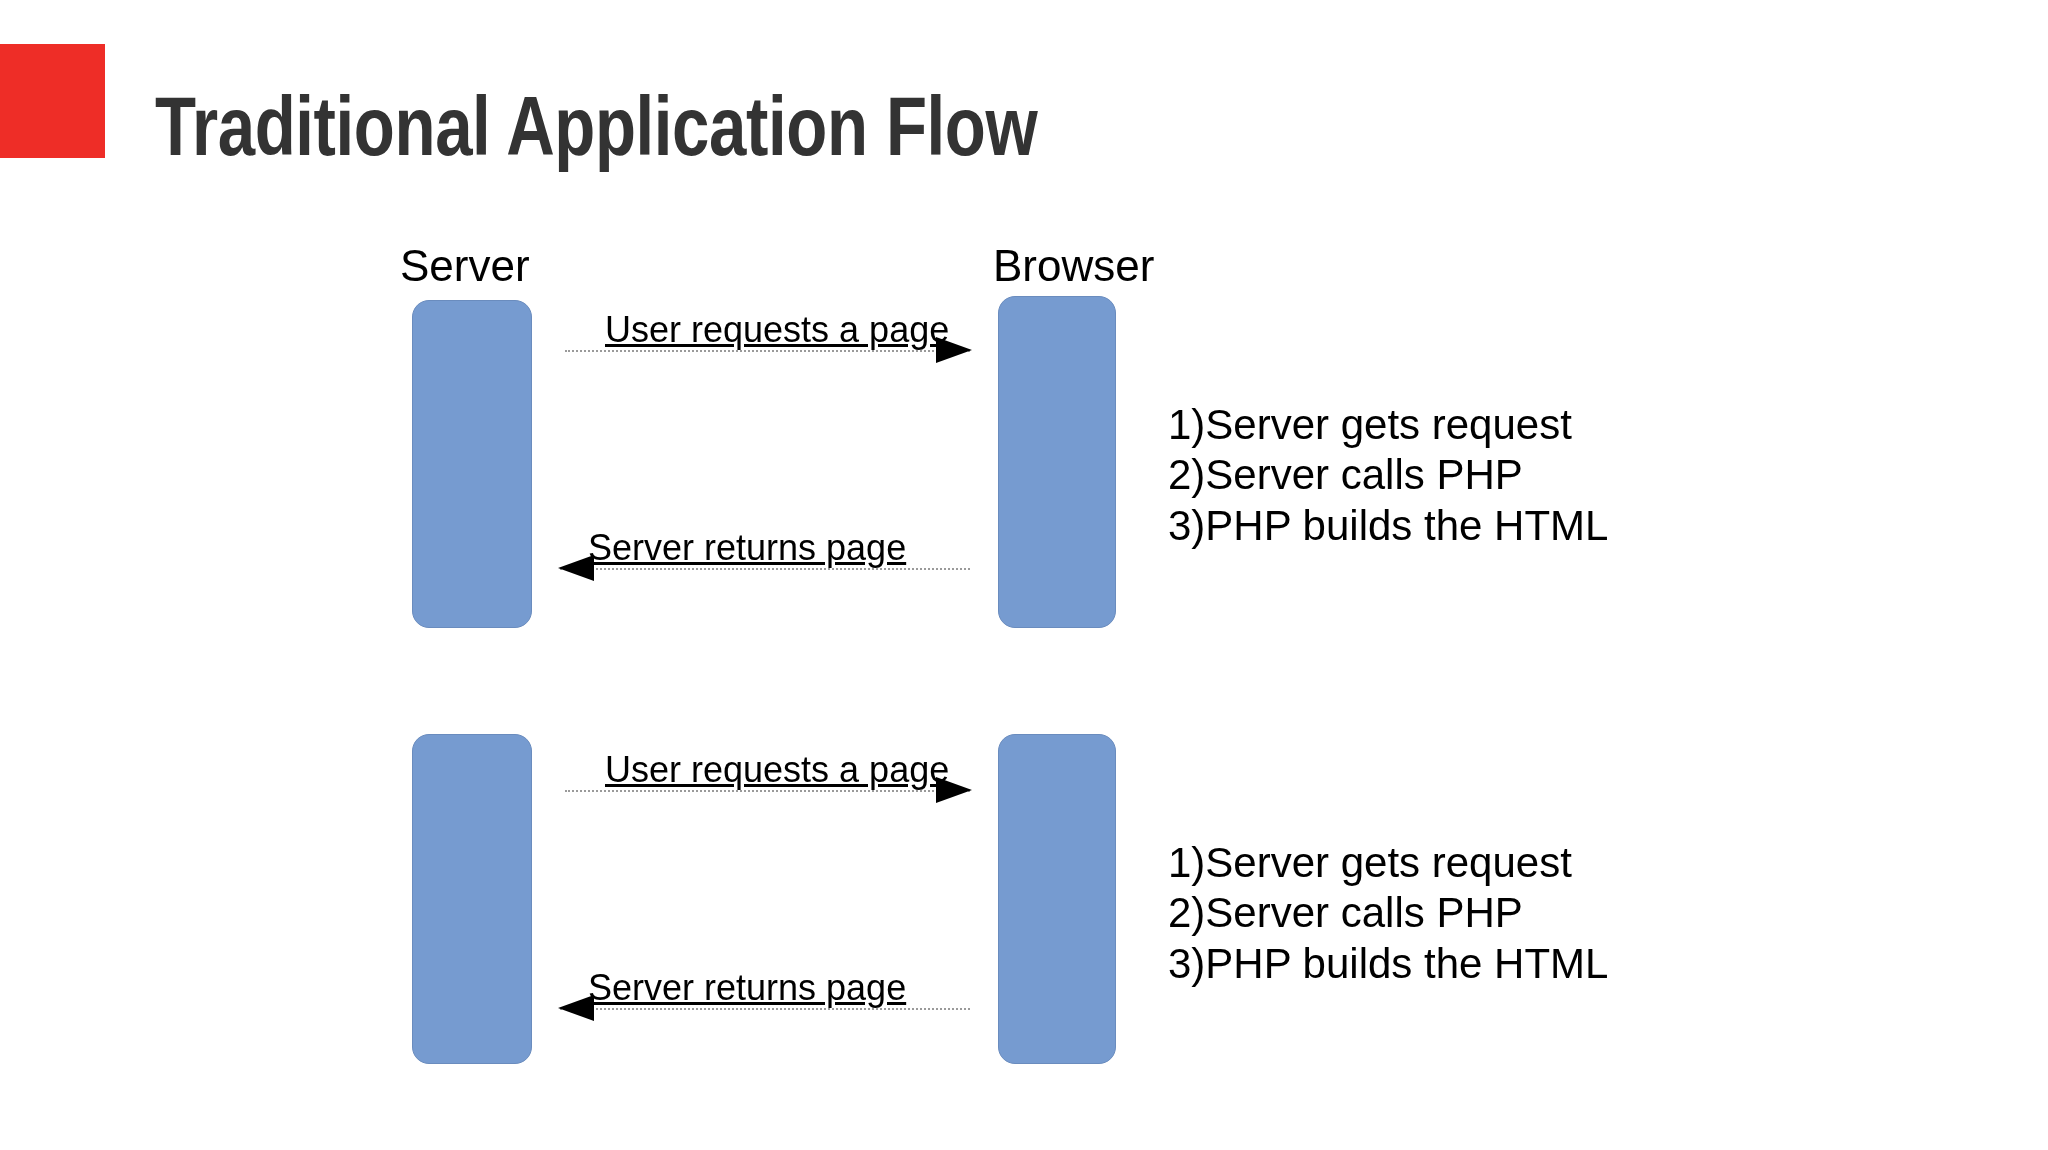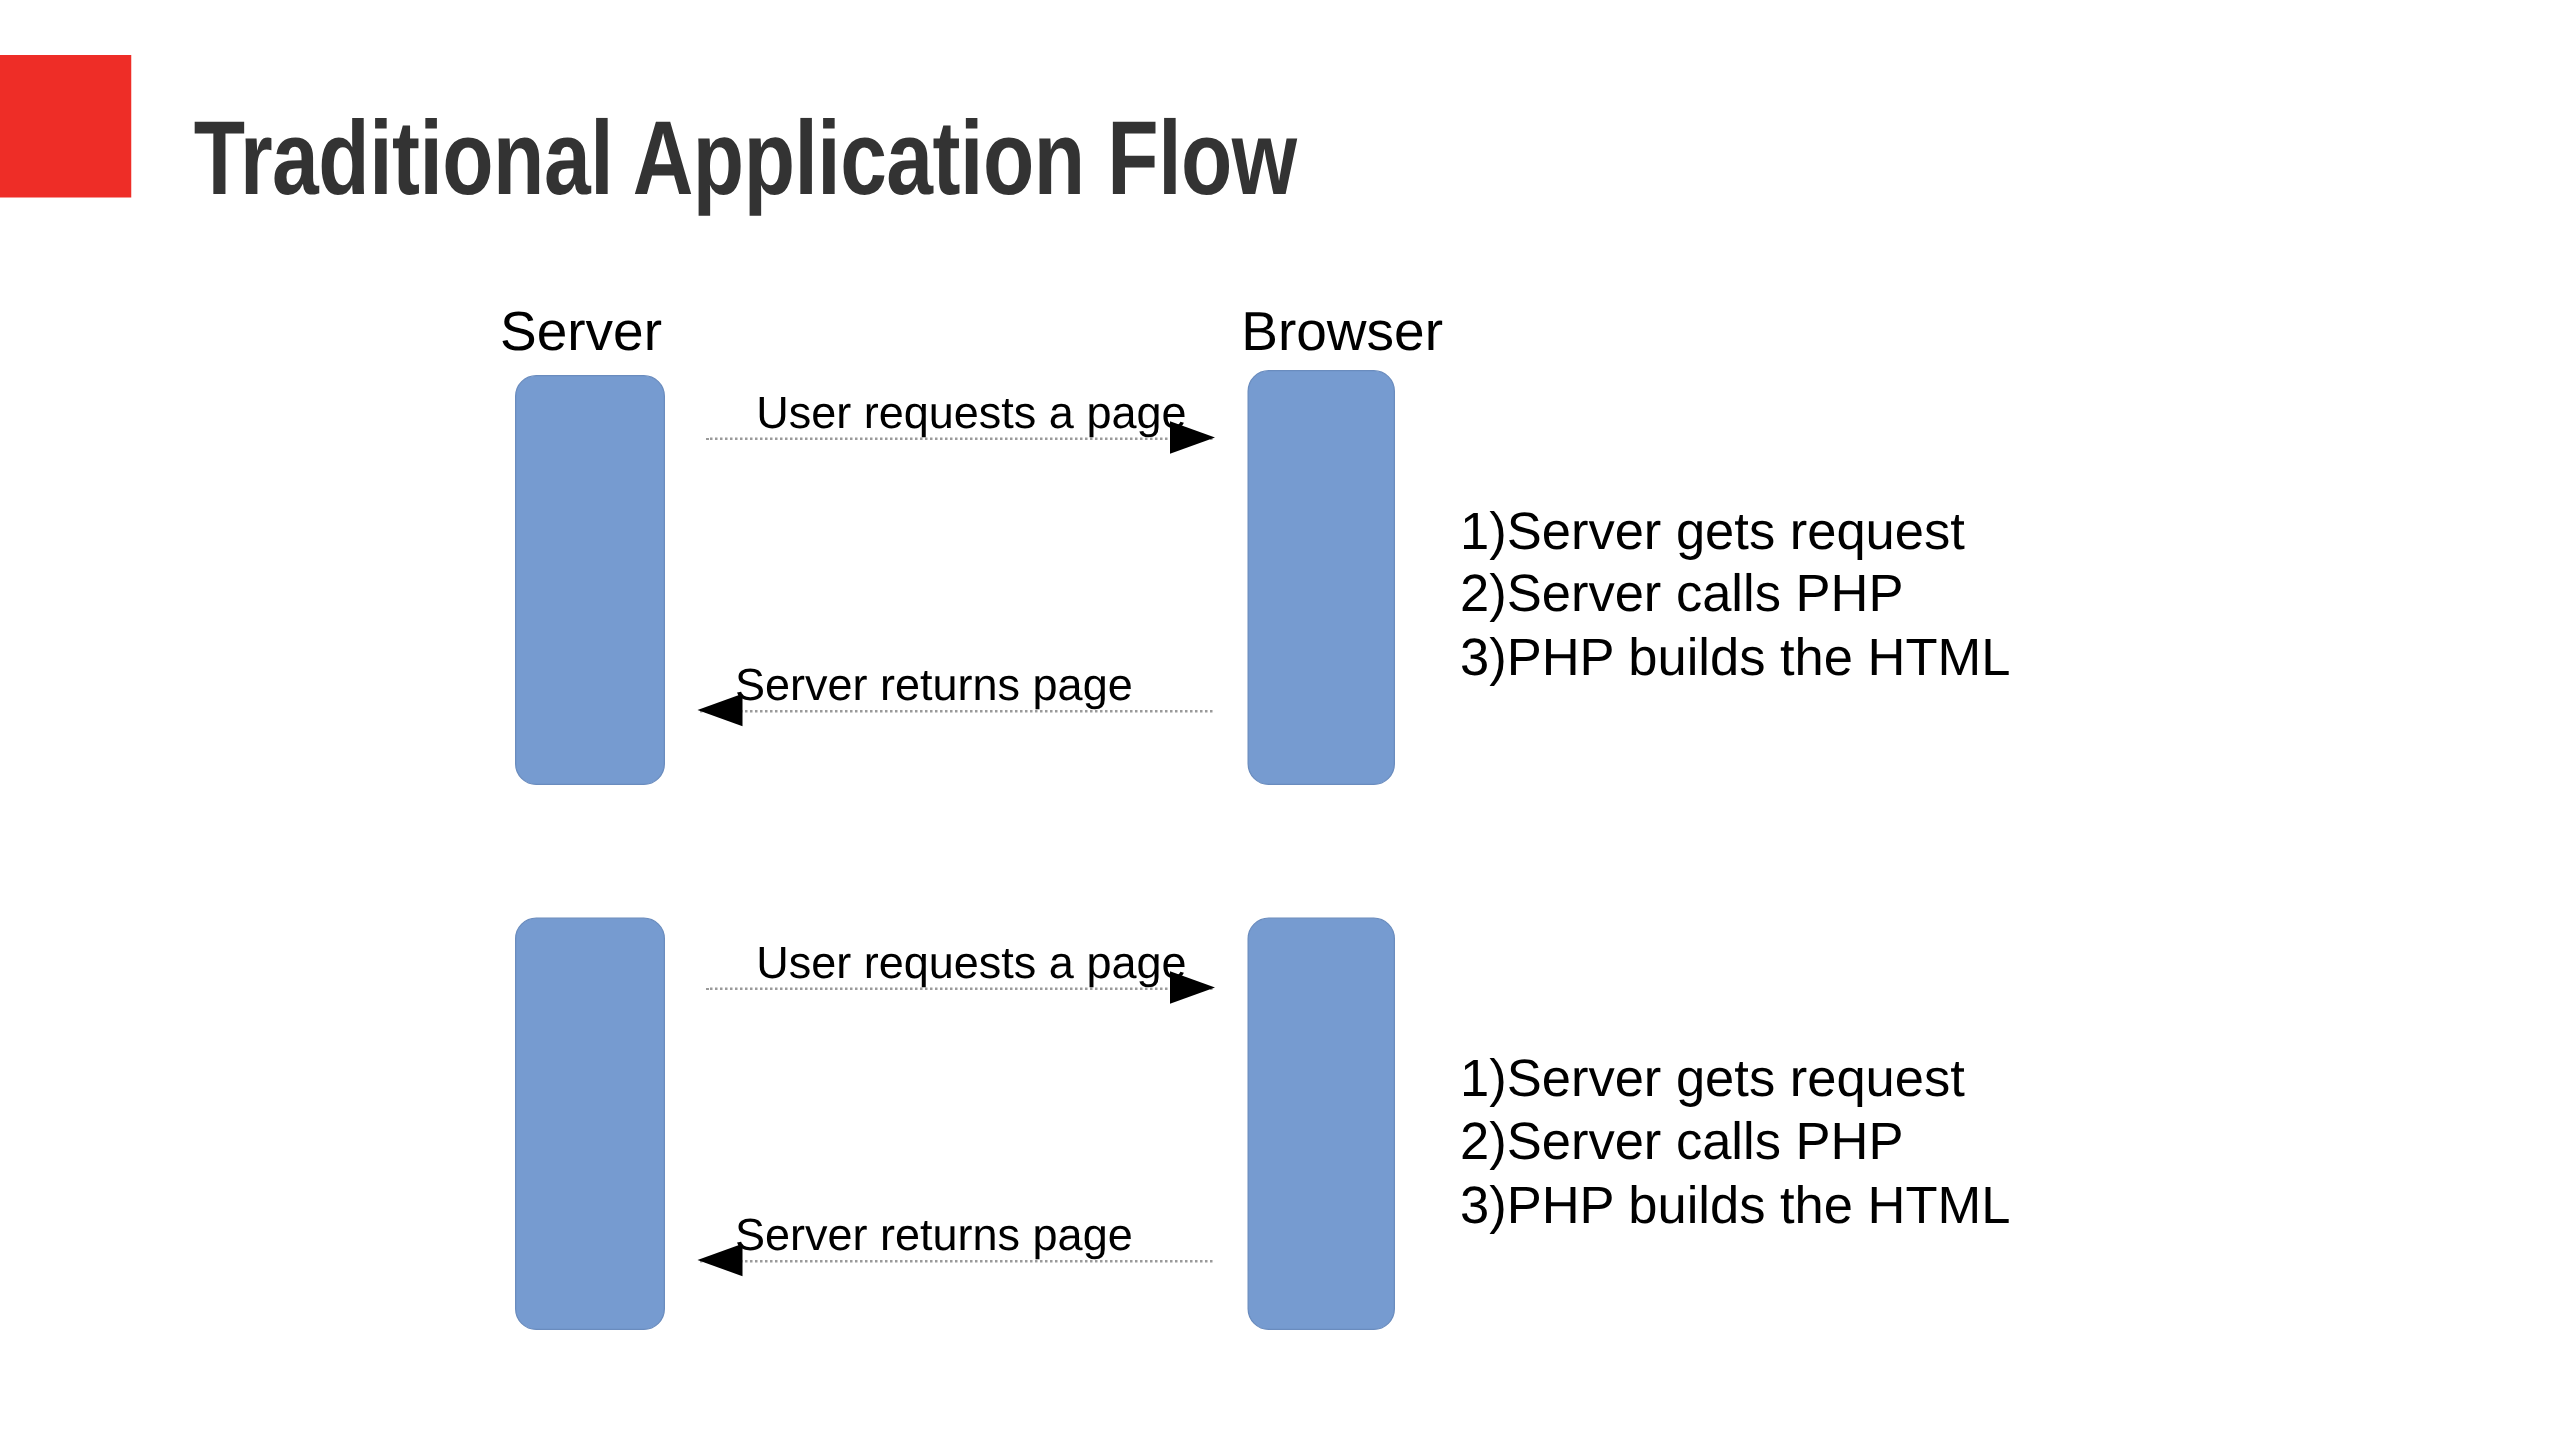--- a/index.html
+++ b/index.html
@@ -93,20 +93,21 @@
     border-bottom: 13px solid transparent;
     border-right: 36px solid #000000;
   }
   .msg .caption {
     position: absolute;
     bottom: 2px;
     font-size: 36px;
     color: #000000;
     white-space: nowrap;
     line-height: 1;
+    text-decoration: underline;
   }
   .msg.to-right .caption { left: 40px; }
   .msg.to-left  .caption { left: 28px; }
 
   
   .msg-req-top { left: 565px; top: 350px; width: 405px; }
   .msg-res-top { left: 560px; top: 568px; width: 410px; }
   .msg-req-bot { left: 565px; top: 790px; width: 405px; }
   .msg-res-bot { left: 560px; top: 1008px; width: 410px; }
 

